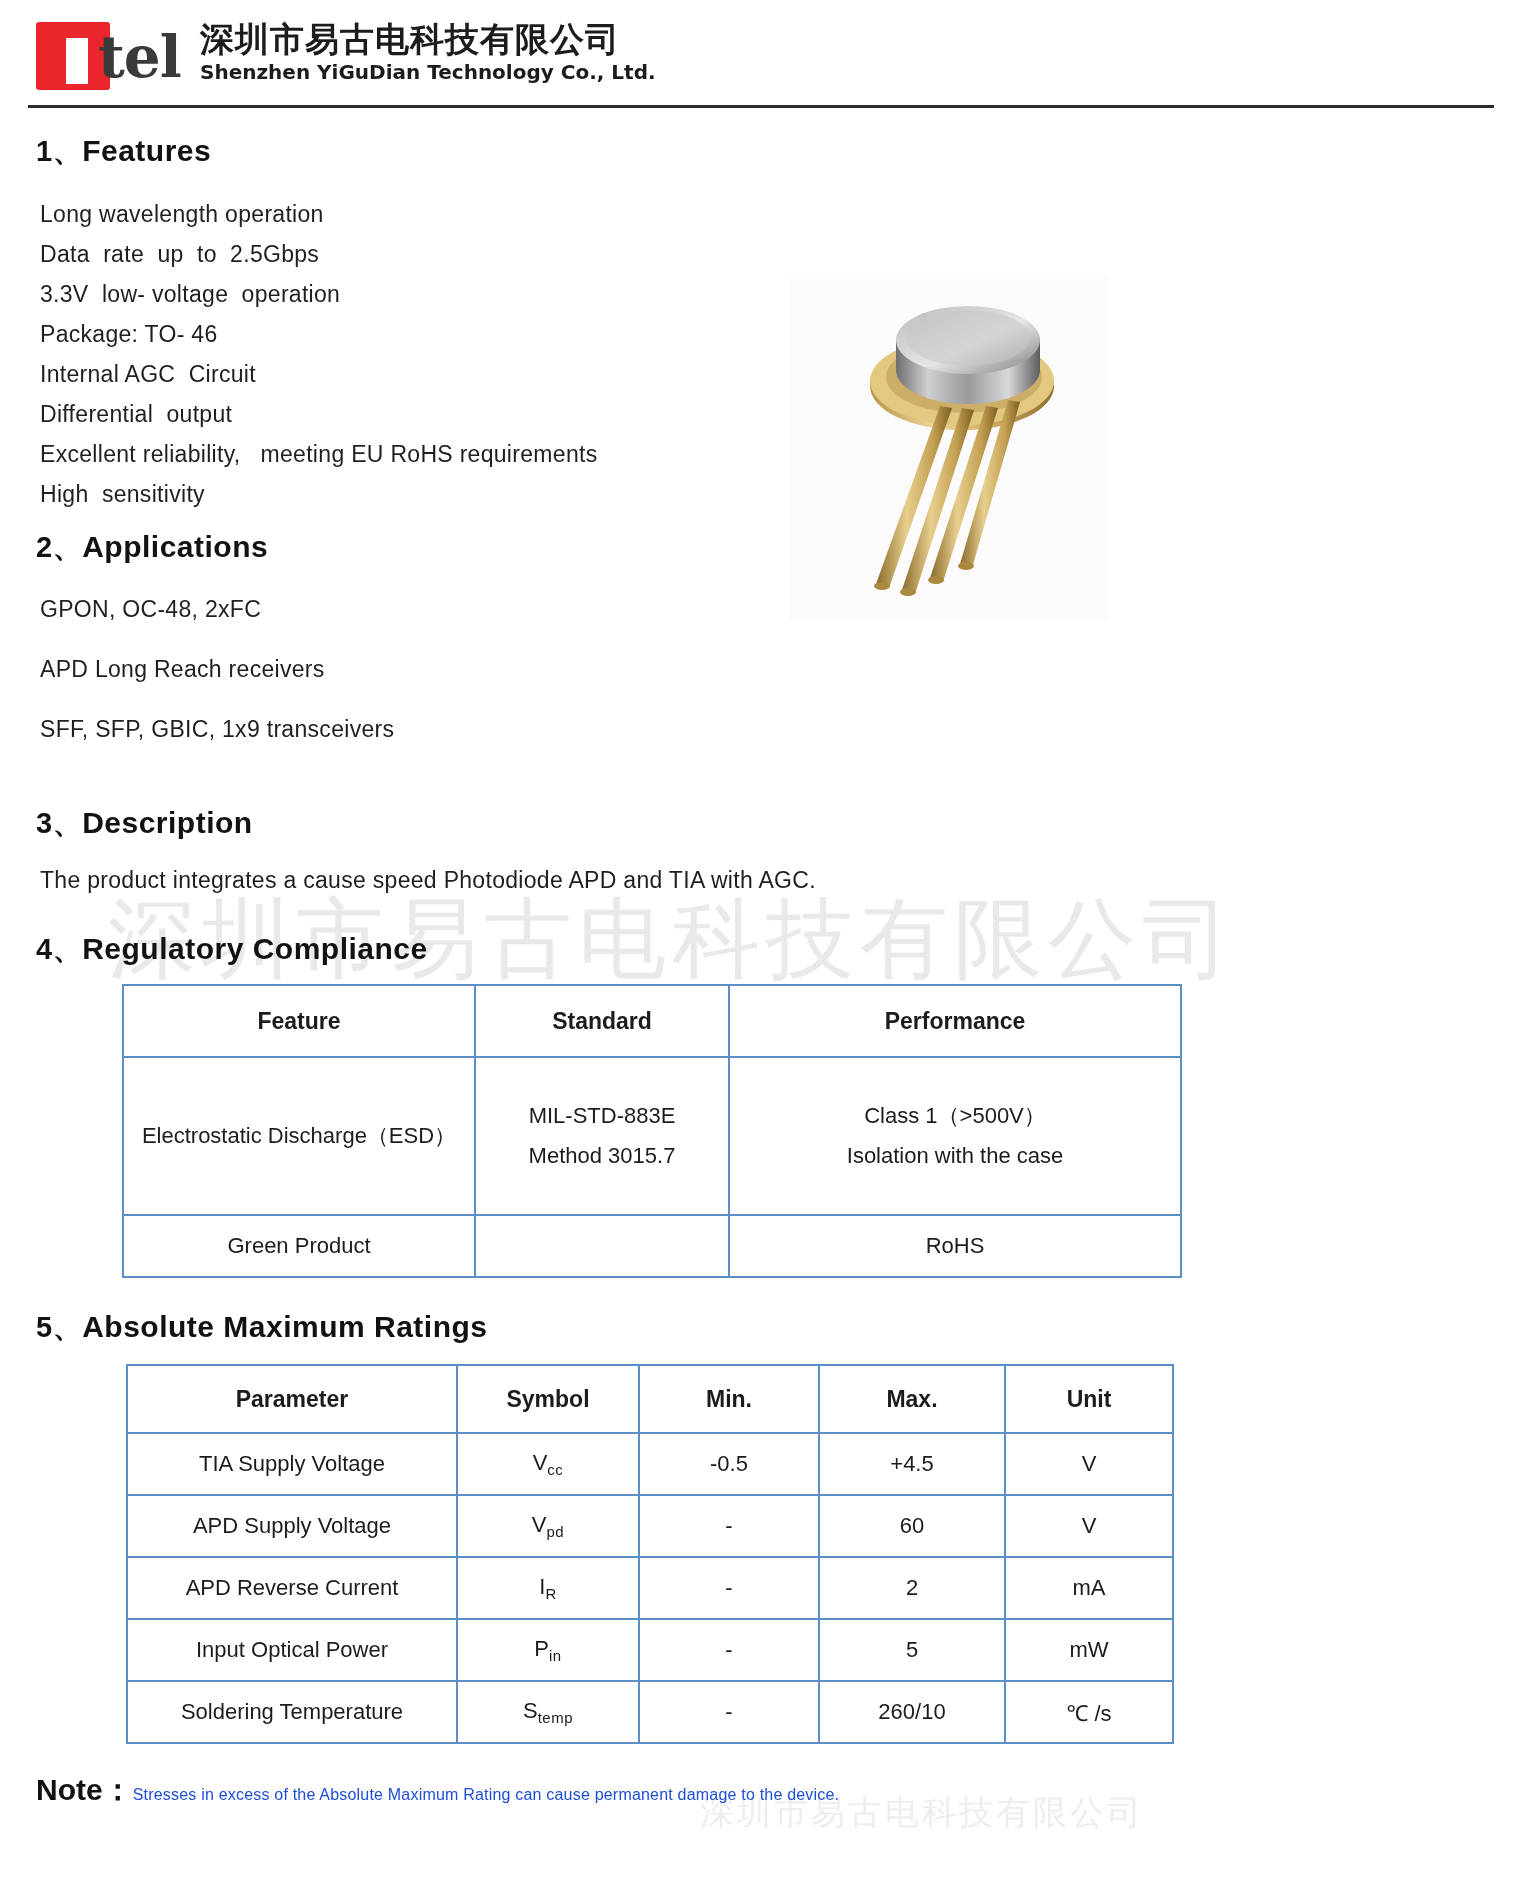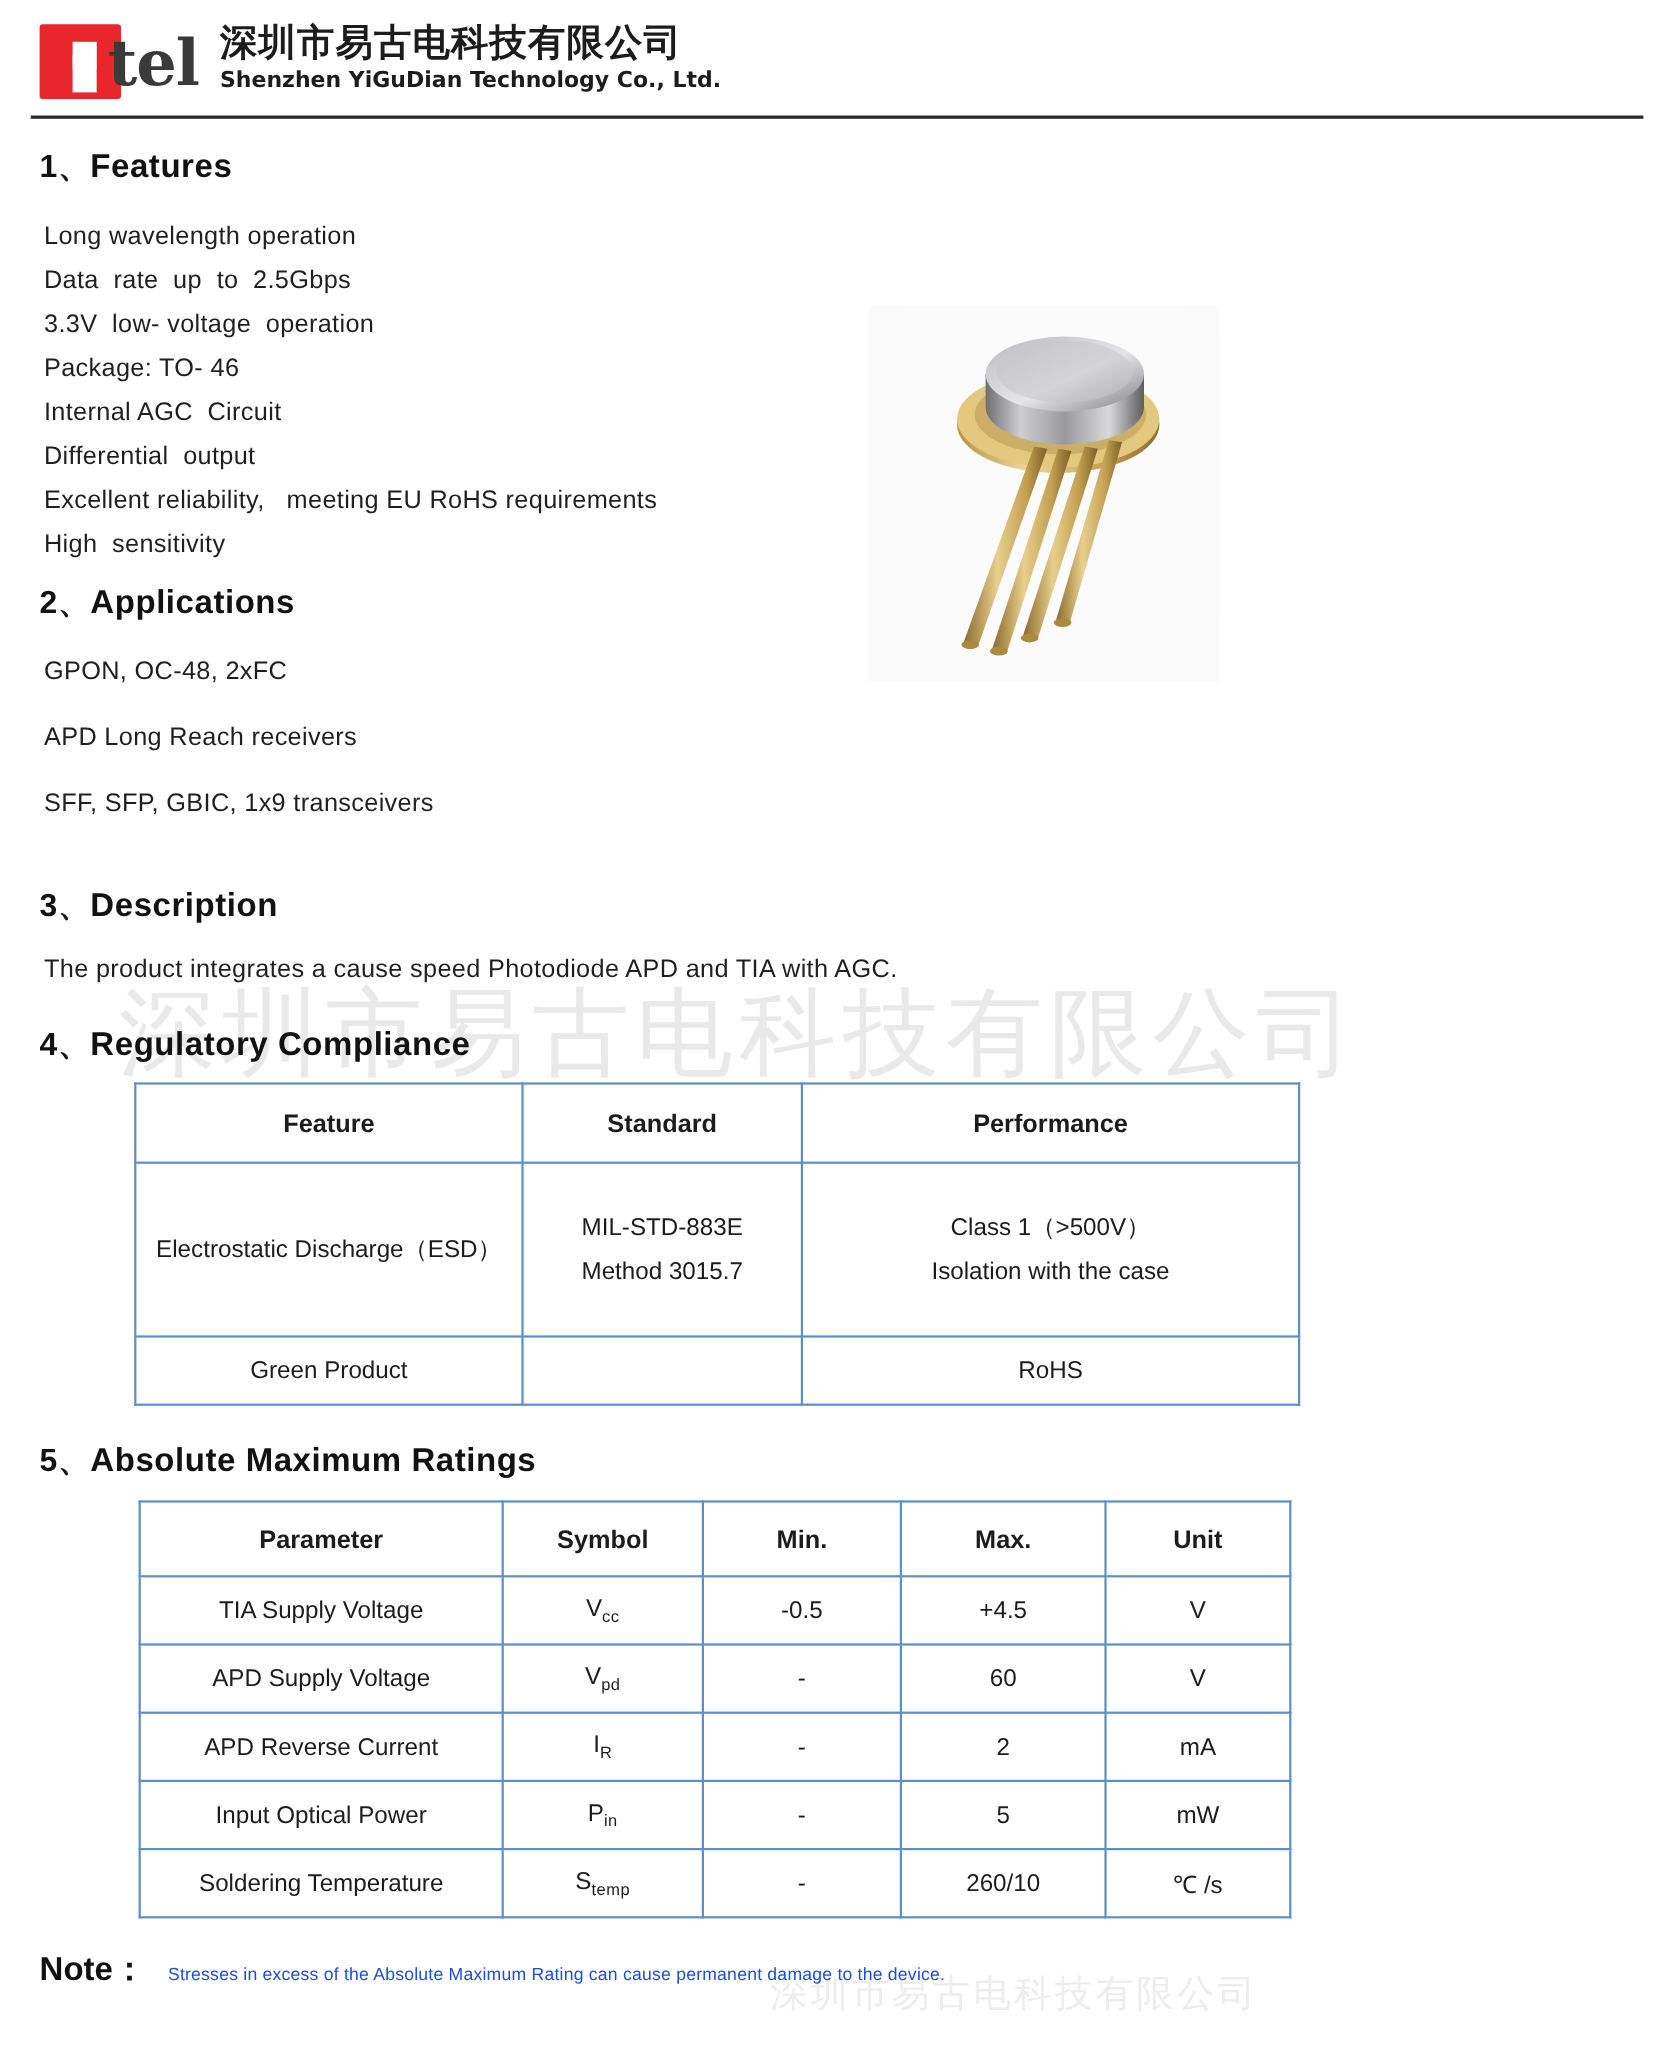--- a/index.html
+++ b/index.html
@@ -216,21 +216,21 @@
     display: flex;
     align-items: baseline;
     position: relative;
     z-index: 2;
     padding-left: 8px;
   }
   #note-label {
     font-size: 30px;
     font-weight: bold;
     color: #111111;
-    margin-right: 20px;
+    margin-right: 0;
     white-space: pre;
   }
   #note-text {
     font-size: 16px;
     color: #1d4ed8;
     letter-spacing: 0.2px;
   }
 </style>
 </head>
 <body>

